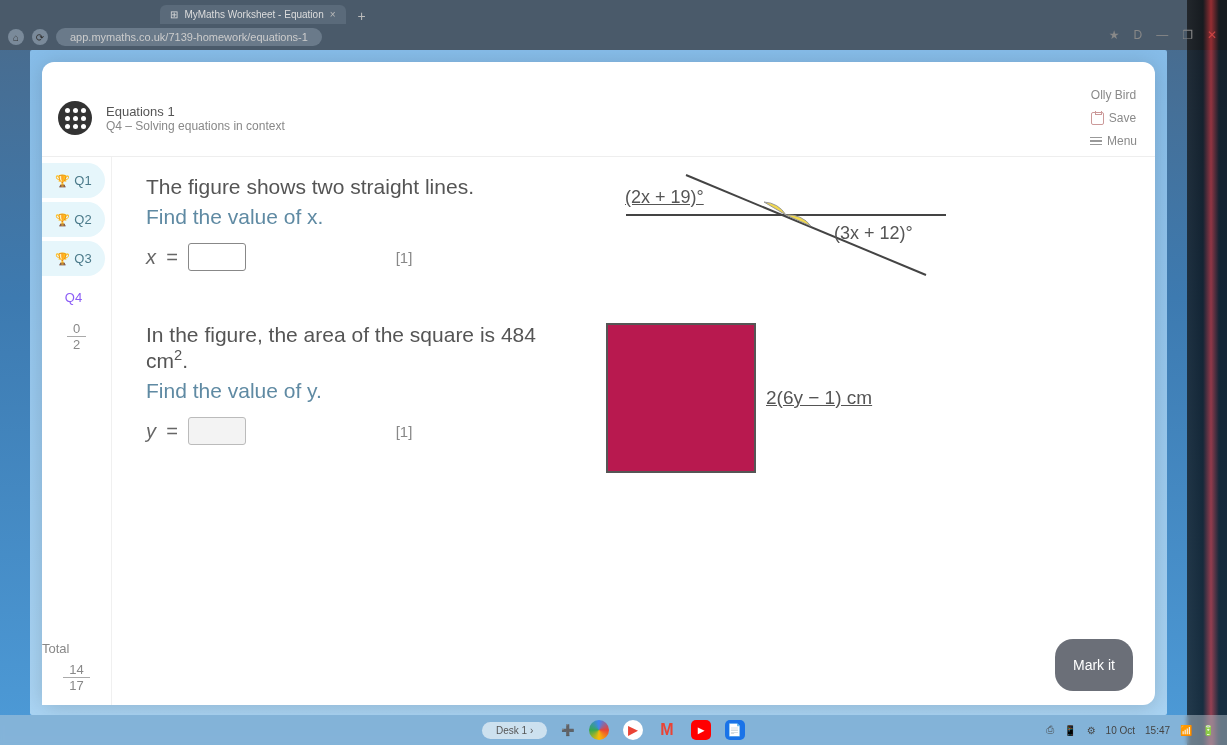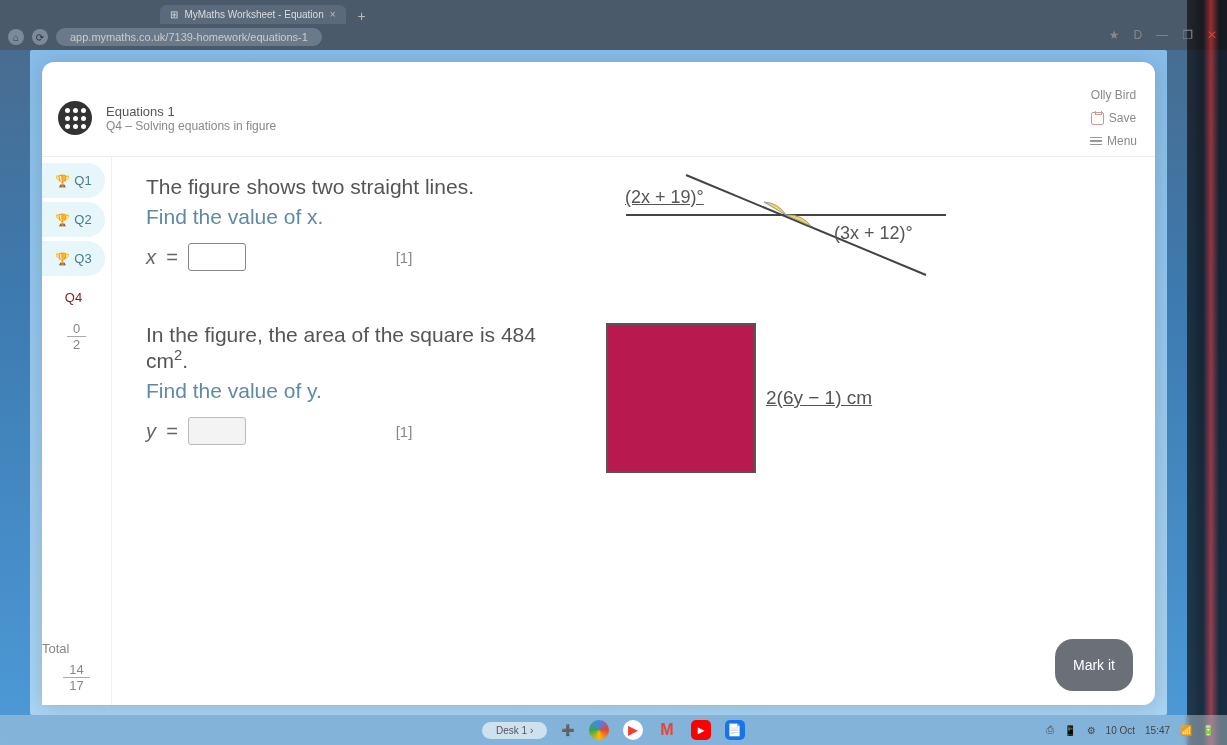--- a/index.html
+++ b/index.html
@@ -74,21 +74,21 @@
     width:70px;background:#fff;border-right:1px solid #f0f0f0;
     display:flex;flex-direction:column;align-items:stretch;
     padding-top:4px;
   }
   .q-tab{
     padding:10px 0;text-align:center;font-size:13px;color:#4b7a8a;
     background:#e6f6fb;border-radius:0 18px 18px 0;margin:2px 6px 2px 0;
     display:flex;align-items:center;justify-content:center;gap:4px;
     cursor:pointer;
   }
-  .q-tab.active{background:#fff;color:#7f1d1d;}
+  .q-tab.active{background:#fff;color:#8b5cf6;}
   .trophy{color:#7aa;font-size:12px;}
   .score{font-size:13px;color:#888;text-align:center;margin:4px 0 12px;}
   .score .num{border-bottom:1px solid #aaa;display:inline-block;padding:0 6px;}
   .side-gap{flex:1;}
   .total-lbl{font-size:13px;color:#888;margin-bottom:2px;}
 
   .content{flex:1;padding:18px 28px 10px 34px;position:relative;color:#555;overflow:hidden;}
   .p1{font-size:21px;color:#555;margin-bottom:6px;}
   .p2{font-size:21px;color:#5f8aa3;margin-bottom:14px;}
   .eq-row{display:flex;align-items:center;gap:10px;font-size:20px;font-style:italic;color:#666;}
@@ -162,21 +162,21 @@
           <i></i>
           <i></i>
           <i></i>
           <i></i>
           <i></i>
           <i></i>
           <i></i>
       </div>
       <div class="titles">
         <div class="t1">Equations 1</div>
-        <div class="t2">Q4 – Solving equations in figure</div>
+        <div class="t2">Q4 – Solving equations in context</div>
       </div>
       <div class="hdr-right">
         <span>Olly Bird</span>
         <span class="hdr-btn">
           <span class="save-ic"></span>
           <span>Save</span>
         </span>
         <span class="hdr-btn">
           <span class="menu-ic">
               <i></i>

